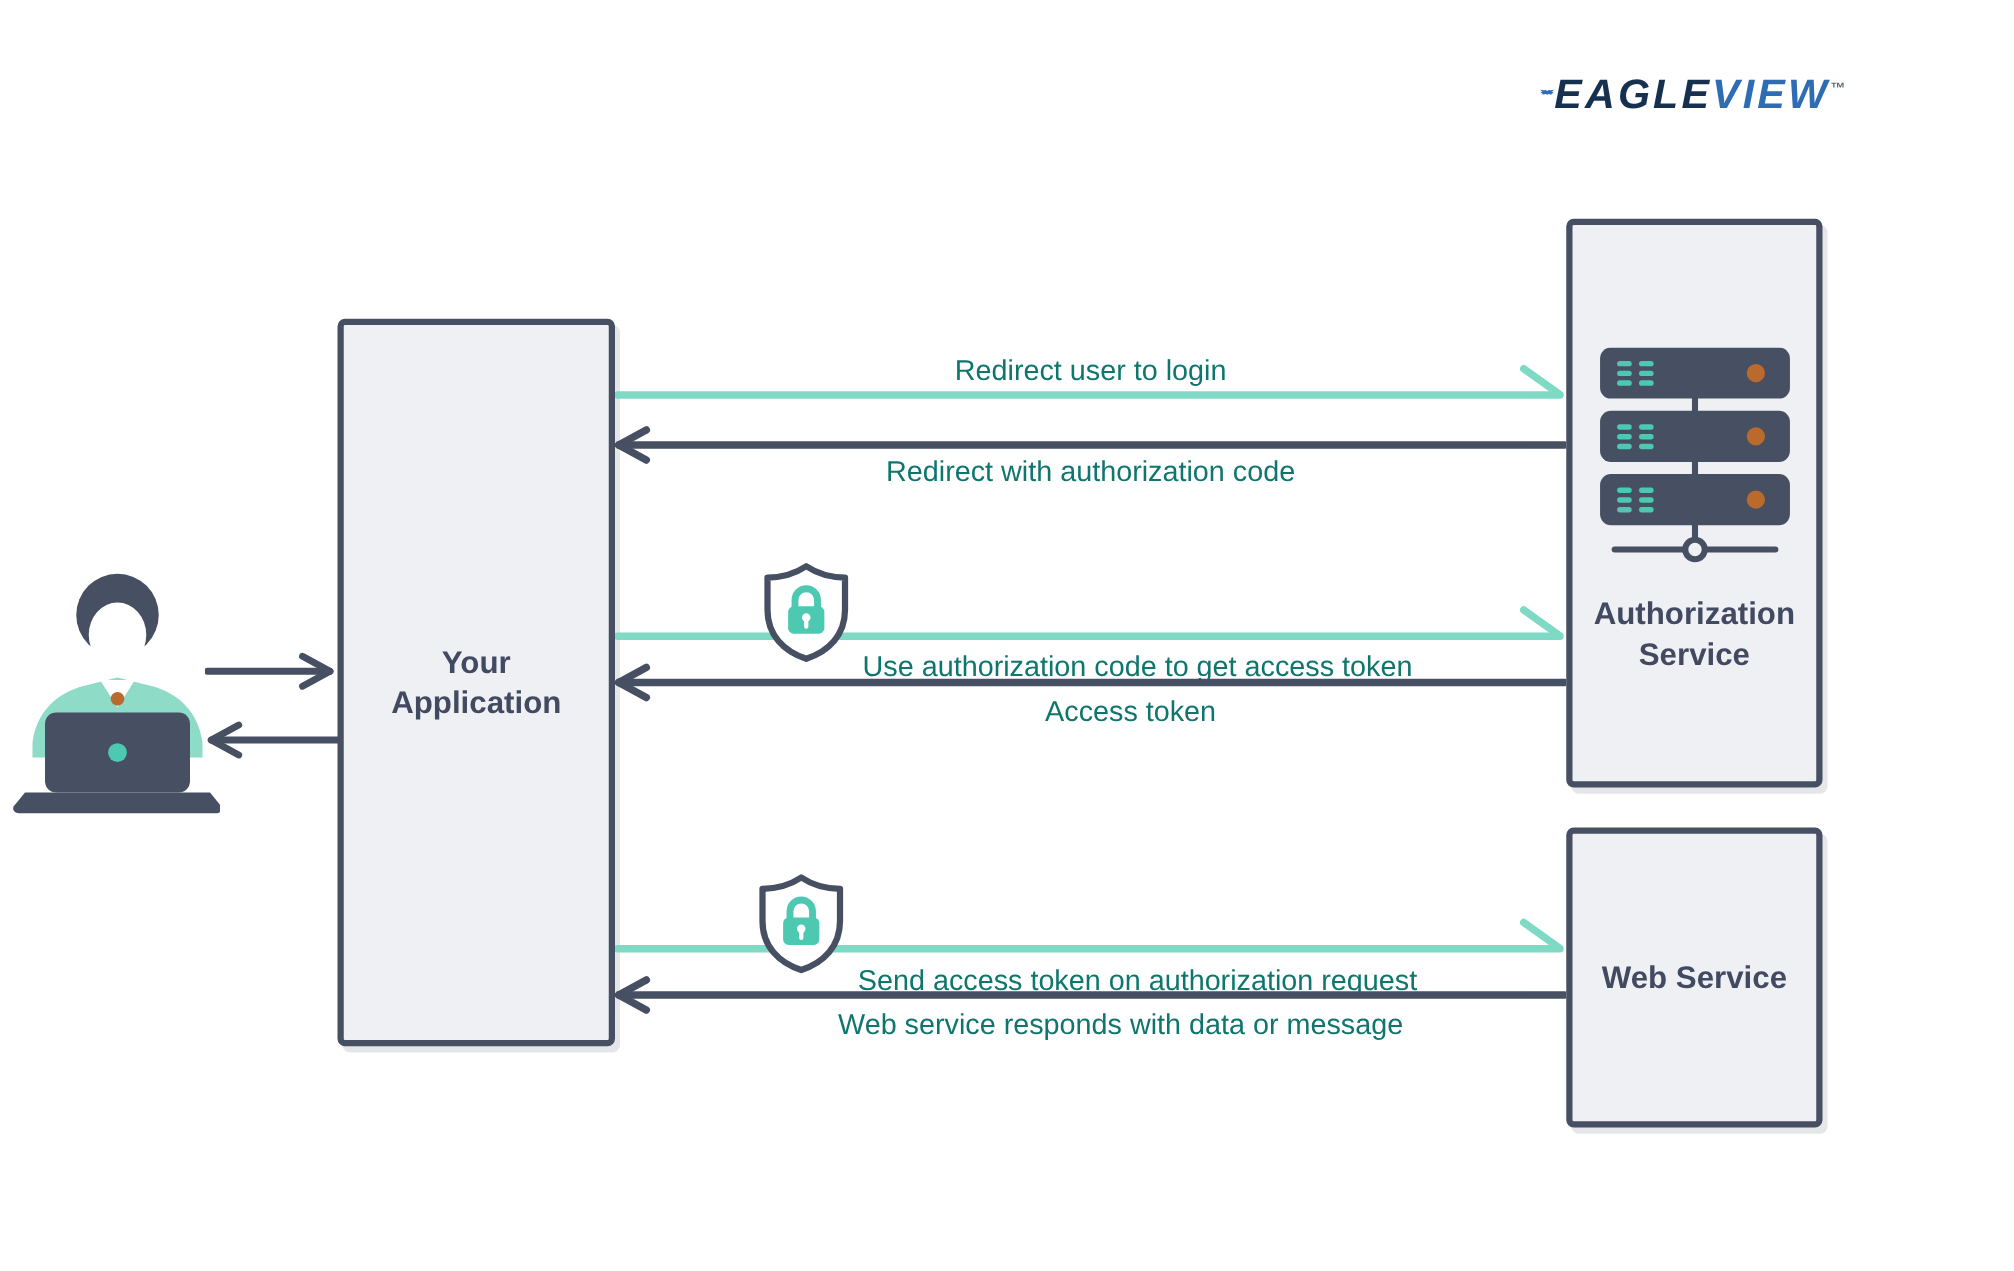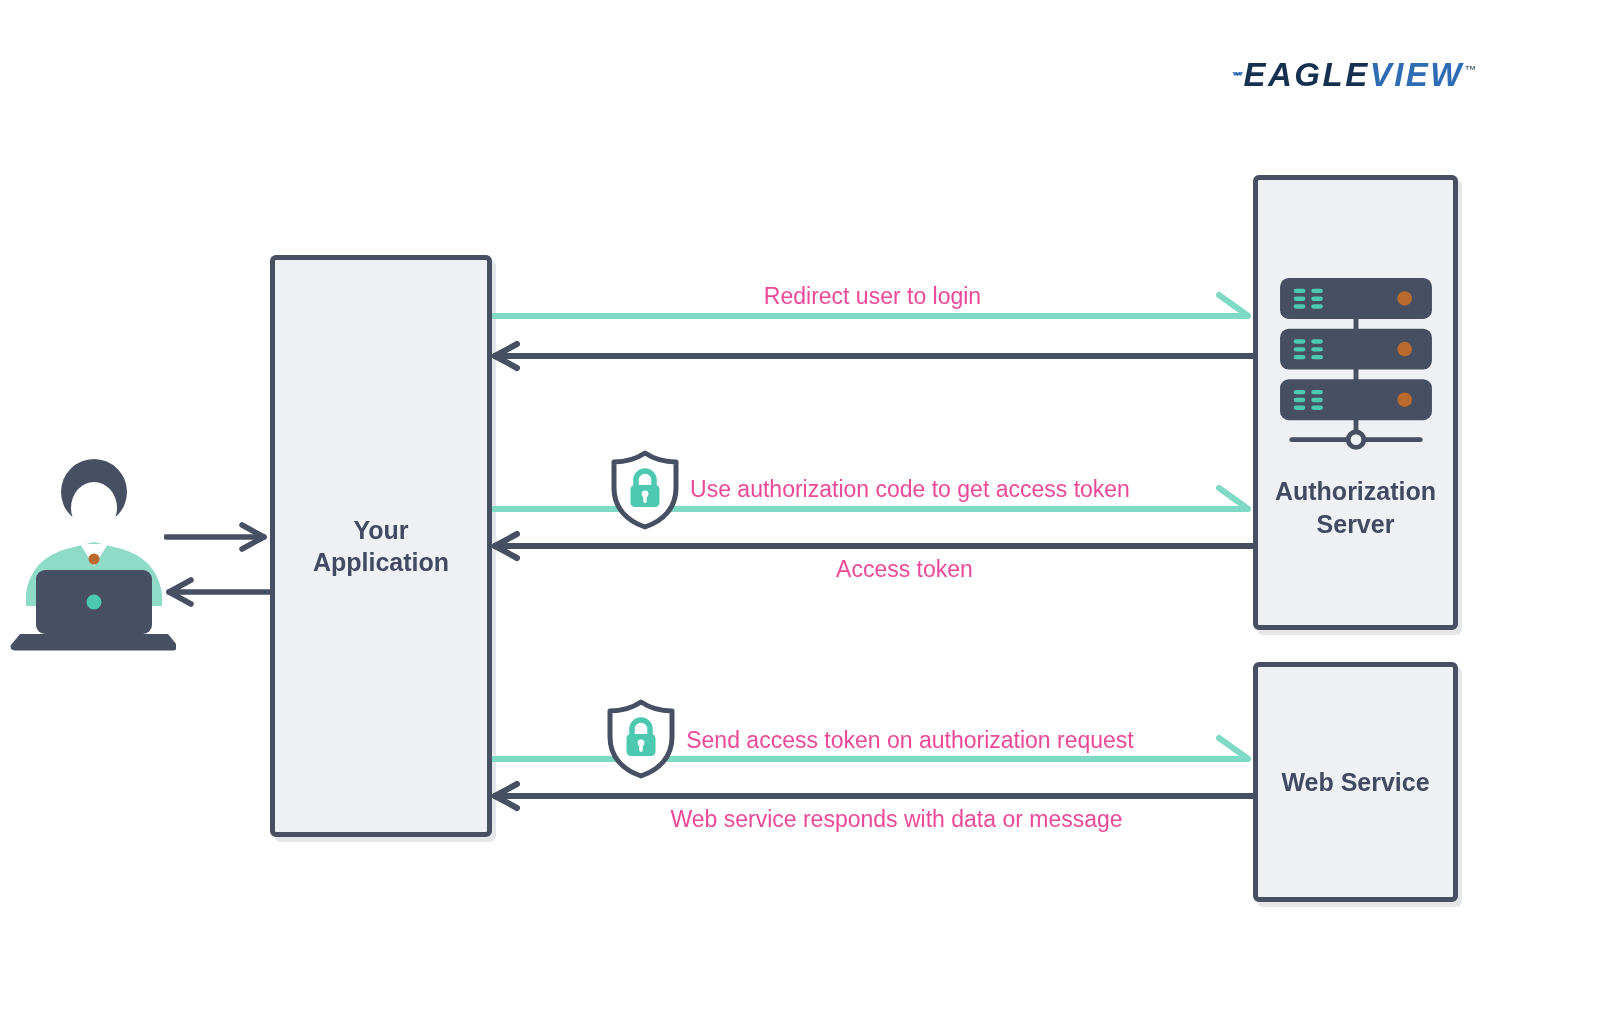--- a/index.html
+++ b/index.html
@@ -72,24 +72,24 @@
   
   .arrow { position: absolute; left: 492px; }
   .arrow.teal line { stroke: #7edac5; stroke-width: 6; stroke-linecap: round; }
   .arrow.dark line { stroke: #474f63; stroke-width: 6; stroke-linecap: round; }
   .flow-label {
     position: absolute;
     left: 492px; width: 761px;
     text-align: center;
     font-size: 23px;
     line-height: 28px;
-    color: #ec4899;
+    color: #0f766e;
     font-weight: 400;
   }
-  .flow-label.shifted { padding-left: 75px; }
+  .flow-label.shifted { padding-left: 75px; margin-top: 44px; }
 
   
   .shield { position: absolute; width: 72px; height: 80px; z-index: 5; }
   .shield .shield-body { fill: #ffffff; stroke: #474f63; stroke-width: 5; stroke-linejoin: round; }
   .shield .lock-shackle { fill: none; stroke: #4cc9b0; stroke-width: 5.5; stroke-linecap: round; }
   .shield .lock-body { fill: #4cc9b0; }
   .shield .lock-hole { fill: #ffffff; }
   .shield.s2 { left: 609px; top: 450px; }
   .shield.s3 { left: 605px; top: 699px; }
 
@@ -169,39 +169,40 @@
       <rect class="srv-vent" x="34" y="115" width="12" height="4.5" rx="2.2"></rect>
       <rect class="srv-vent" x="34" y="123" width="12" height="4.5" rx="2.2"></rect>
       <rect class="srv-vent" x="34" y="131" width="12" height="4.5" rx="2.2"></rect>
       <circle class="srv-dot" cx="130" cy="125" r="7.5"></circle>
 
       <line class="srv-line" x1="14" y1="166" x2="146" y2="166"></line>
       <circle class="srv-node" cx="80" cy="166" r="8"></circle>
     </svg>
     <div class="node-label">
       <div>Authorization</div>
-      <div>Server</div>
+      <div>Service</div>
     </div>
   </div>
 
   <div class="node web">
     <div class="node-label">Web Service</div>
   </div>
 
   <div class="flow-label l1">Redirect user to login</div>
   <svg class="arrow teal a1" width="761" height="34">
     <line x1="2" y1="26" x2="756" y2="26"></line>
     <line x1="727" y1="5" x2="755" y2="25"></line>
   </svg>
 
   <svg class="arrow dark a2" width="761" height="34">
     <line x1="6" y1="17" x2="760" y2="17"></line>
     <line x1="3" y1="17" x2="25" y2="5"></line>
     <line x1="3" y1="17" x2="25" y2="29"></line>
   </svg>
+  <div class="flow-label l2">Redirect with authorization code</div>
 
   <div class="flow-label shifted l3">Use authorization code to get access token</div>
   <svg class="arrow teal a3" width="761" height="34">
     <line x1="2" y1="26" x2="756" y2="26"></line>
     <line x1="727" y1="5" x2="755" y2="25"></line>
   </svg>
   <svg class="shield s2" viewBox="0 0 72 80">
     <path class="shield-body" d="M36,3 C45,9 55,12 67,12 L67,38 C67,58 54,71 36,77 C18,71 5,58 5,38 L5,12 C17,12 27,9 36,3 Z"></path>
     <path class="lock-shackle" d="M27,36 L27,30 a9,9 0 0 1 18,0 L45,36"></path>
     <rect class="lock-body" x="21.5" y="35" width="29" height="22" rx="4.5"></rect>

